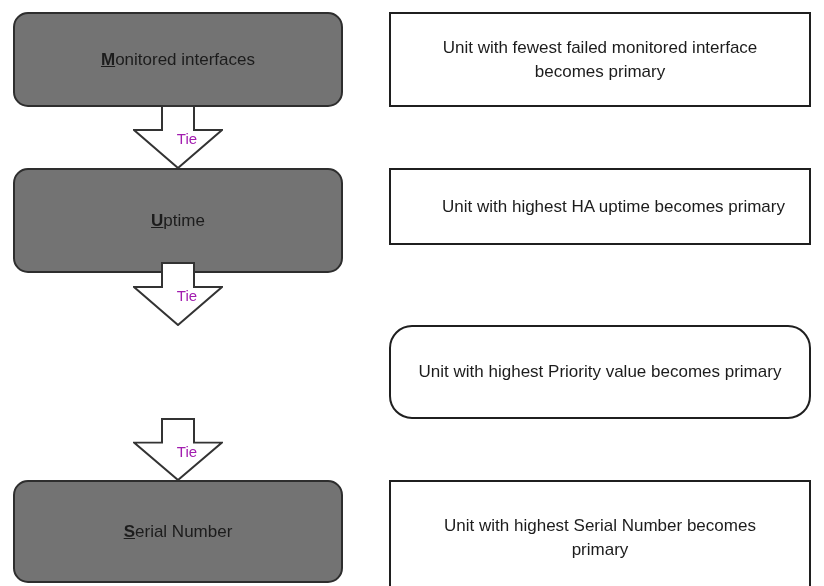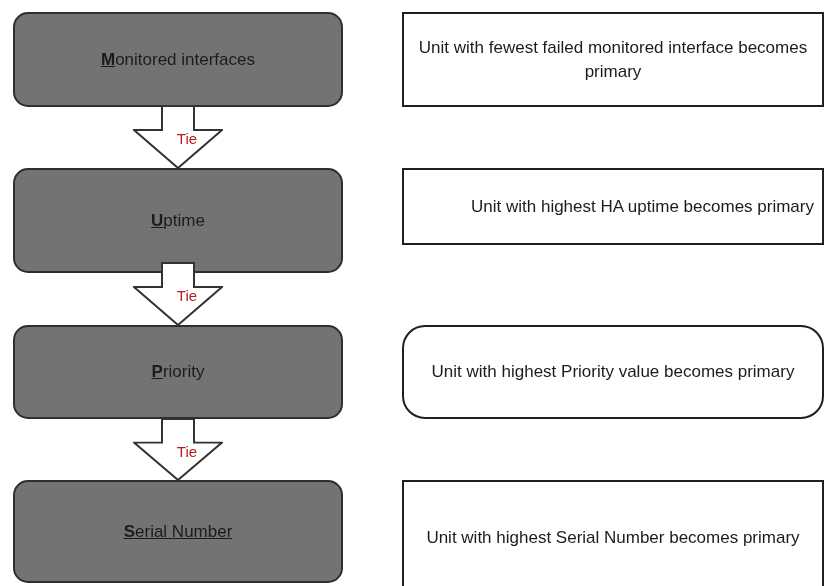--- a/index.html
+++ b/index.html
@@ -29,51 +29,51 @@
     justify-content: center;
     text-align: center;
     font-size: 17px;
   }
   .step-box .hotkey {
     font-weight: bold;
     text-decoration: underline;
   }
   .desc-box {
     position: absolute;
-    left: 402px;
+    left: 389px;
     width: 422px;
     box-sizing: border-box;
     border: 2px solid #1f1f1f;
     background: #ffffff;
     display: flex;
     align-items: center;
     justify-content: center;
     text-align: center;
     font-size: 17px;
     line-height: 24px;
-    padding: 0 8px;
+    padding: 0 24px;
   }
   .connector {
     position: absolute;
     left: 133px;
     width: 90px;
   }
   .connector svg {
     display: block;
     width: 100%;
     height: 100%;
   }
   .tie-label {
     position: absolute;
     top: 26px;
     left: calc(50% + 9px);
     transform: translateX(-50%);
     font-size: 15px;
     line-height: 1;
-    color: #b91c1c;
+    color: #a21caf;
     white-space: nowrap;
   }
 </style>
 </head>
 <body>
 
 <div class="canvas">
 
   <div class="step-box" style="top:12px;height:95px;">
     <span><span class="hotkey">M</span><span>onitored interfaces</span></span>
@@ -96,34 +96,31 @@
     <span>Unit with highest HA uptime becomes primary</span>
   </div>
 
   <div class="connector" style="top:262px;height:64px;">
     <svg viewBox="0 0 90 64" preserveAspectRatio="none">
       <polygon points="29,1 61,1 61,25 89,25 45,63 1,25 29,25" fill="#ffffff" stroke="#333333" stroke-width="2"></polygon>
     </svg>
     <span class="tie-label">Tie</span>
   </div>
 
-  <div class="step-box" style="top:325px;height:94px;">
-    <span><span class="hotkey">P</span><span>riority</span></span>
-  </div>
   <div class="desc-box" style="top:325px;height:94px;border-radius:23px;">
     <span>Unit with highest Priority value becomes primary</span>
   </div>
 
   <div class="connector" style="top:418px;height:63px;">
     <svg viewBox="0 0 90 64" preserveAspectRatio="none">
       <polygon points="29,1 61,1 61,25 89,25 45,63 1,25 29,25" fill="#ffffff" stroke="#333333" stroke-width="2"></polygon>
     </svg>
     <span class="tie-label">Tie</span>
   </div>
 
-  <div class="step-box" style="top:480px;height:103px;text-decoration:underline;">
+  <div class="step-box" style="top:480px;height:103px;">
     <span><span class="hotkey">S</span><span>erial Number</span></span>
   </div>
   <div class="desc-box" style="top:480px;height:116px;">
     <span>Unit with highest Serial Number becomes primary</span>
   </div>
 
 </div>
 
 </body></html>

